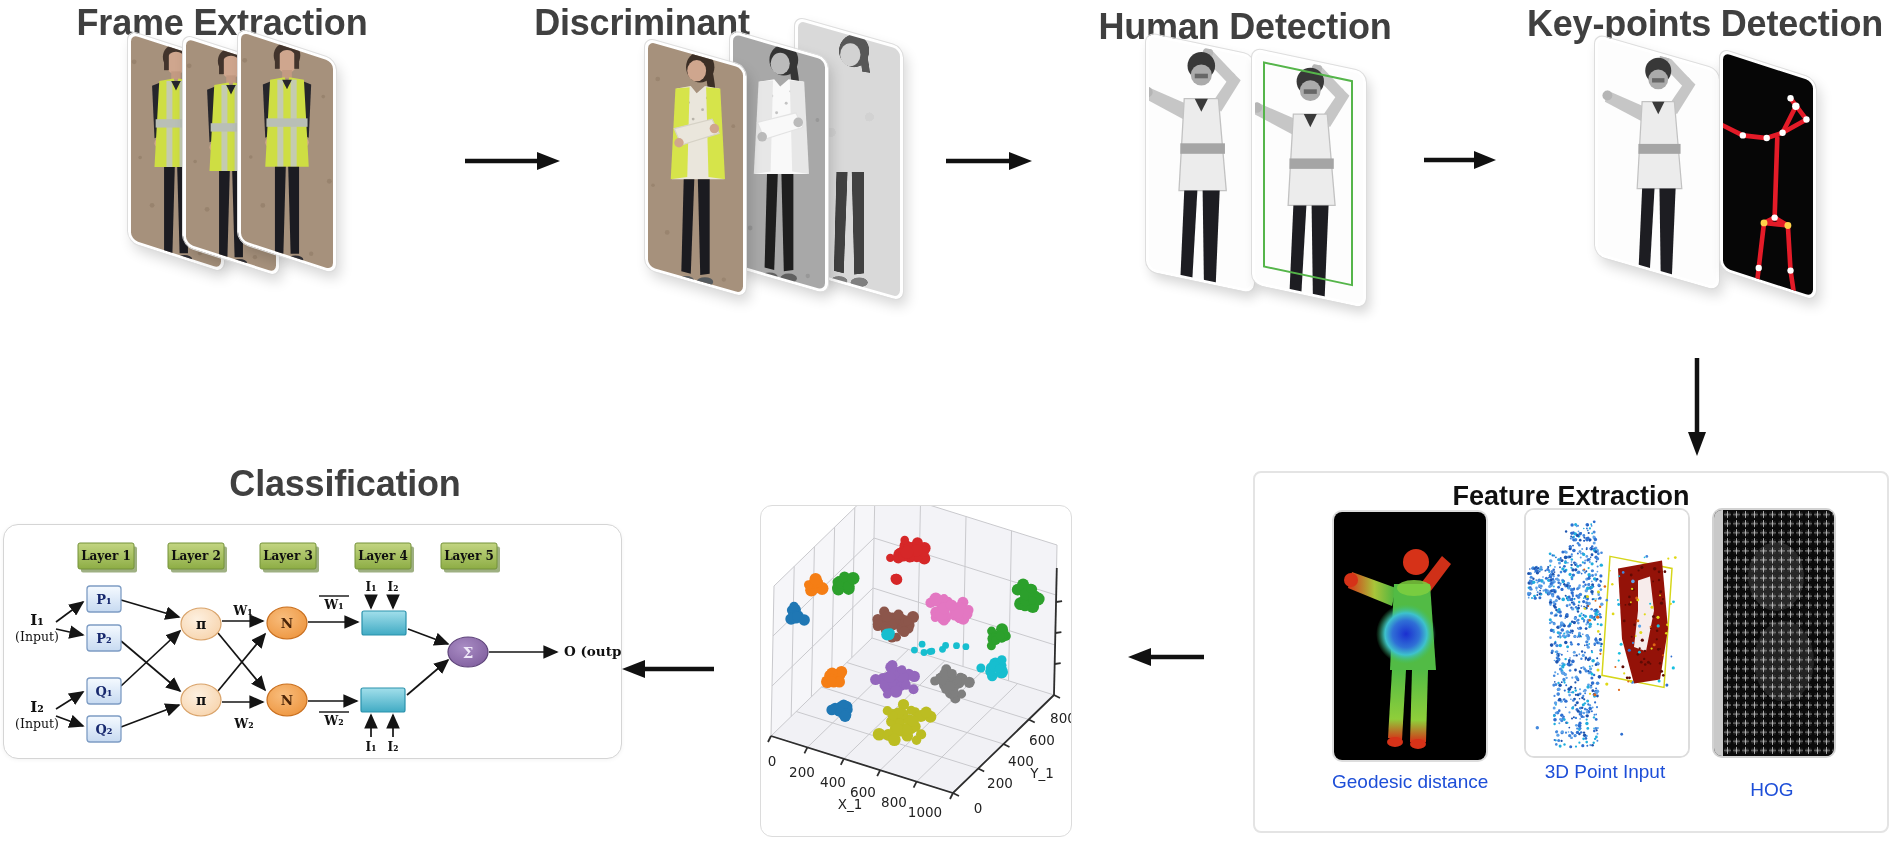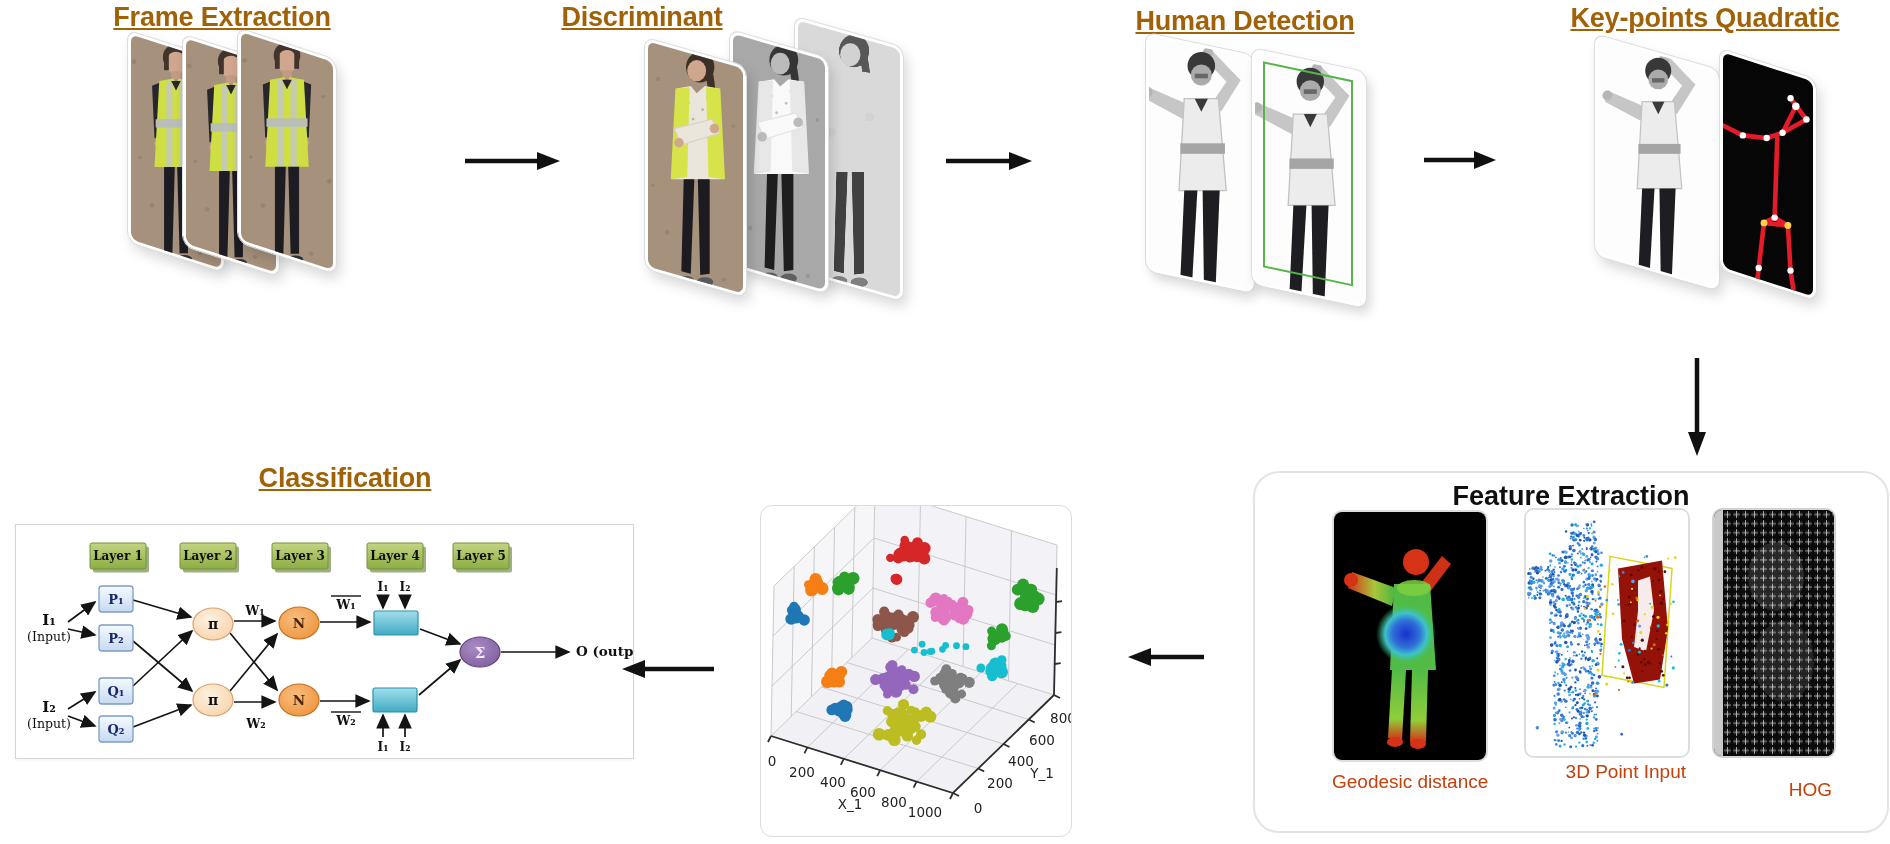--- a/index.html
+++ b/index.html
@@ -1,42 +1,42 @@
 <!DOCTYPE html>
 <html><head>
 <meta charset="utf-8">
 <style>
   html,body{margin:0;padding:0;background:#fff;}
   #canvas{position:relative;width:1890px;height:844px;background:#fff;overflow:hidden;
           font-family:"Liberation Sans",sans-serif;}
-  .stage-title{position:absolute;transform:translateX(-50%);font-weight:600;font-size:27px;
-               color:#a16207;white-space:nowrap;letter-spacing:-0.2px;text-decoration:underline;}
+  .stage-title{position:absolute;transform:translateX(-50%);font-weight:600;font-size:36px;
+               color:#404040;white-space:nowrap;letter-spacing:-0.2px;}
   
   .pcard{position:absolute;border:3px solid #fff;outline:1px solid #ddd;border-radius:10px;
          box-shadow:4px 6px 12px rgba(0,0,0,.16);overflow:hidden;background:#fff;}
   .t12{transform:skewY(12deg);} .t16{transform:skewY(16deg);} .t18{transform:skewY(18deg);}
   .ins{position:absolute;left:-3px;right:-3px;top:-35px;bottom:-35px;}
   .t12>.ins{transform:skewY(-12deg);} .t16>.ins{transform:skewY(-16deg);} .t18>.ins{transform:skewY(-18deg);}
   .ins svg{width:100%;height:100%;display:block;}
   .gbox{position:absolute;left:8px;right:10px;top:8px;bottom:16px;border:2.5px solid #55b54a;z-index:2;}
   .arrow{position:absolute;}
   
-  #cls-box{position:absolute;left:15px;top:524px;width:617px;height:233px;background:#fff;
-           border:1px solid #d5d5d5;border-radius:0;box-shadow:0 1px 4px rgba(0,0,0,.05);}
+  #cls-box{position:absolute;left:3px;top:524px;width:617px;height:233px;background:#fff;
+           border:1px solid #d5d5d5;border-radius:15px;box-shadow:0 1px 4px rgba(0,0,0,.05);}
   #cls-box svg{display:block;}
   .serif-t{font-family:"DejaVu Serif","Liberation Serif",serif;font-weight:bold;}
   
   #qda-card{position:absolute;left:760px;top:505px;width:310px;height:330px;background:#fff;
             border:1px solid #dcdcdc;border-radius:12px;overflow:hidden;}
   
   #fe-box{position:absolute;left:1253px;top:471px;width:632px;height:358px;background:#fff;
-          border:2px solid #e4e4e4;border-radius:26px;}
+          border:2px solid #e4e4e4;border-radius:8px;}
   .fcard{position:absolute;border-radius:10px;border:2px solid #ddd;overflow:hidden;background:#fff;}
   .fcard svg{display:block;width:100%;height:100%;}
-  .flabel{position:absolute;font-size:19px;font-weight:500;color:#c2410c;text-align:right;white-space:nowrap;}
+  .flabel{position:absolute;font-size:19px;font-weight:500;color:#1d4ed8;text-align:center;white-space:nowrap;}
   .fe-title{position:absolute;left:50%;transform:translateX(-50%);top:8px;font-weight:600;font-size:27px;color:#101010;white-space:nowrap;}
 </style>
 </head>
 <body>
 
 <div id="canvas">
 
   <svg width="0" height="0" style="position:absolute" aria-hidden="true">
     <defs>
       <symbol id="sym-person-stand" viewBox="0 0 100 230" preserveAspectRatio="xMidYMid slice">
@@ -146,21 +146,21 @@
         </g>
         <circle cx="42" cy="144" r="2.6" fill="#ffd24a"></circle>
           <circle cx="60" cy="146" r="2.6" fill="#ffd24a"></circle>
       </symbol>
     </defs>
   </svg>
 
   <div class="stage-title" style="left:222px;top:2px">Frame Extraction</div>
   <div class="stage-title" style="left:642px;top:2px">Discriminant</div>
   <div class="stage-title" style="left:1245px;top:6px">Human Detection</div>
-  <div class="stage-title" style="left:1705px;top:3px">Key-points Quadratic</div>
+  <div class="stage-title" style="left:1705px;top:3px">Key-points Detection</div>
 
   <div>
     <div class="pcard t18" style="left:128px;top:46px;width:90px;height:205px;z-index:1">
       <div class="ins">
           <svg viewBox="0 0 100 230" preserveAspectRatio="xMidYMid slice" style="--bg:#a6917c;--vest:#cede43">
             <use href="#sym-person-stand"></use>
           </svg>
         </div>
     </div>
     <div class="pcard t18" style="left:183px;top:50px;width:90px;height:205px;z-index:2">

